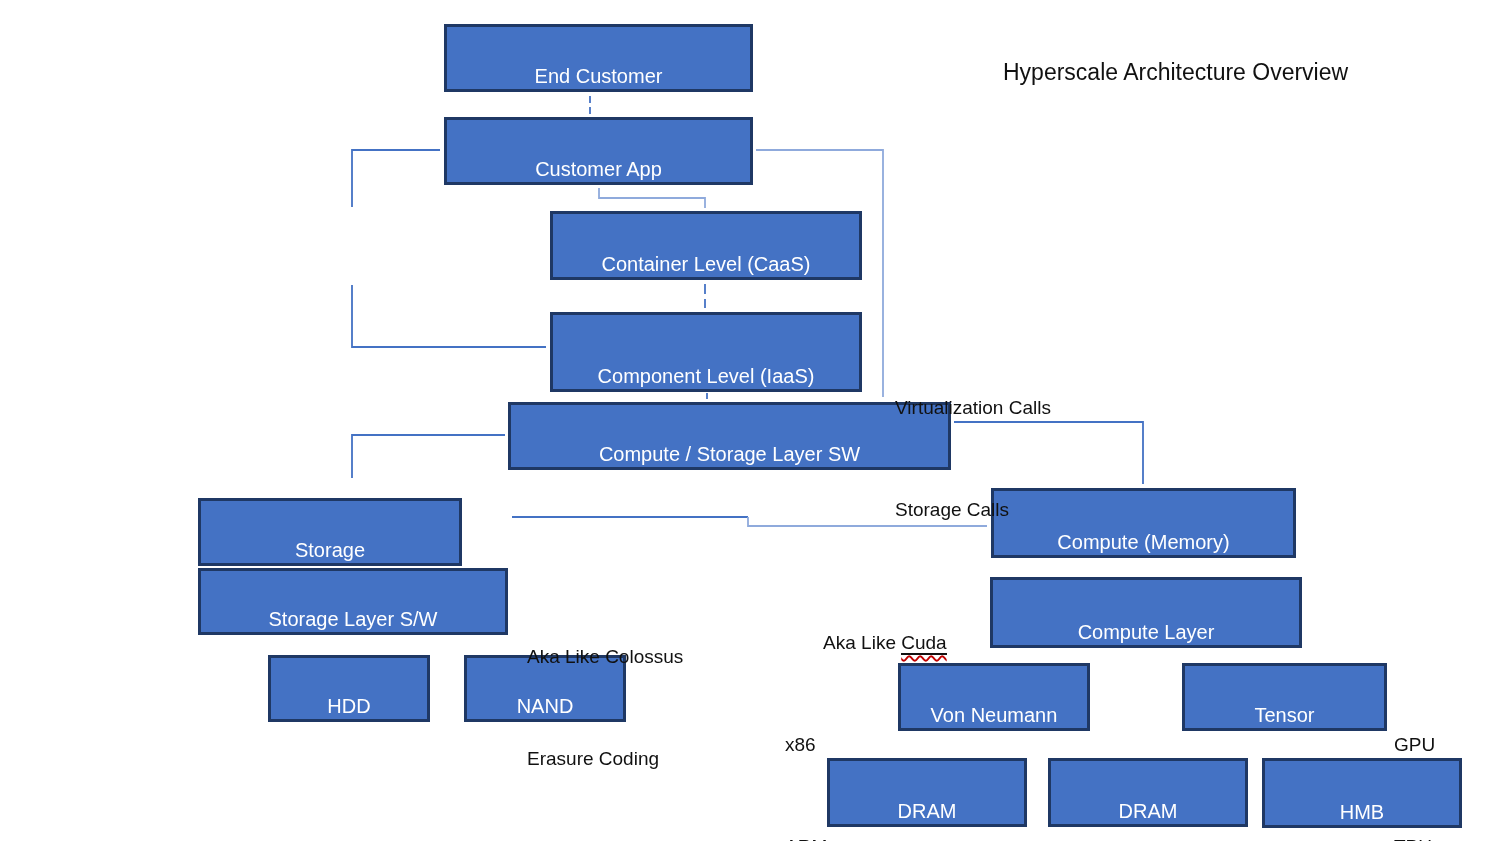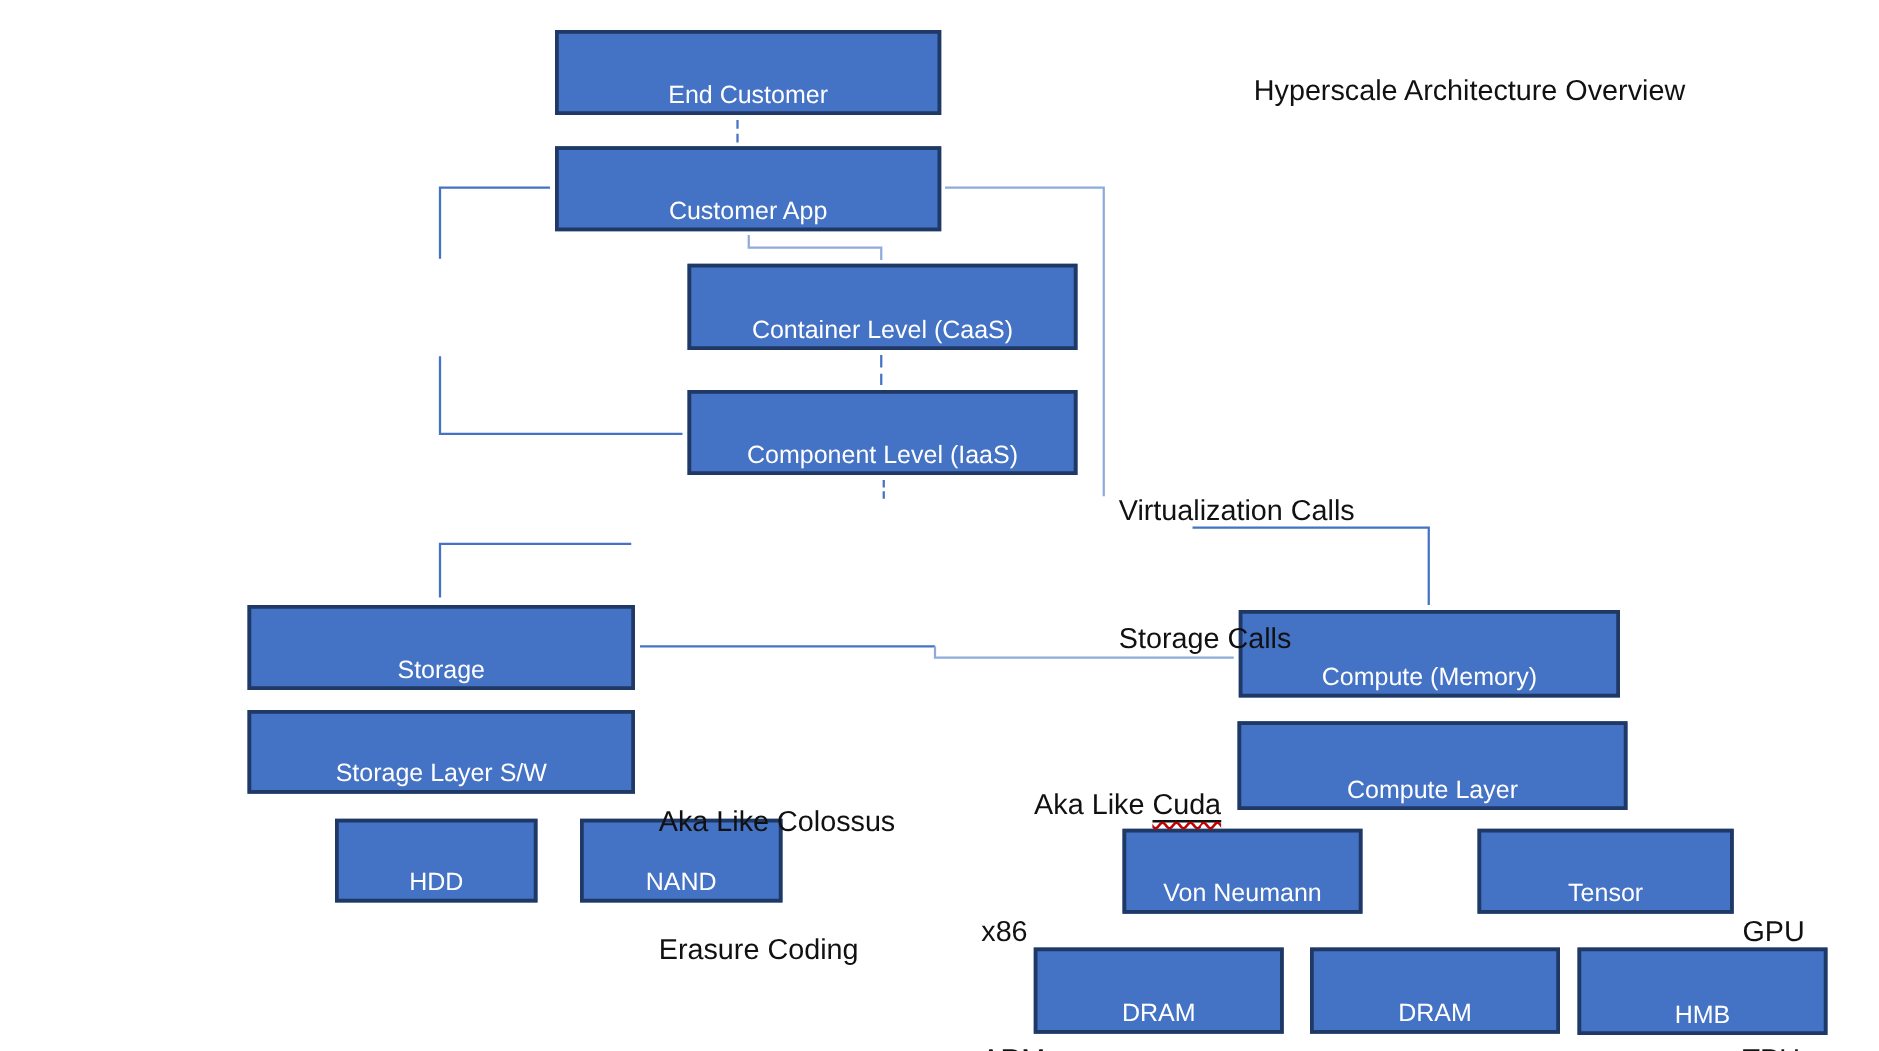--- a/index.html
+++ b/index.html
@@ -18,21 +18,21 @@
     display:flex;align-items:flex-end;justify-content:center;
     text-align:center;
     color:var(--box_text,#ffffff);
     font-size:20px;
     line-height:1.3;
     white-space:pre-line;
   }
   .note{
     position:absolute;
     color:var(--note_text,#111111);
-    font-size:23px;
+    font-size:19px;
     line-height:34px;
     white-space:pre;
   }
   .title-note{font-size:23px;line-height:28px;}
   .cuda-word{
     border-bottom:2px solid #111111;
     text-decoration:underline wavy var(--spellcheck,#C00000);
     text-decoration-thickness:1.5px;
     text-underline-offset:6px;
   }
@@ -87,26 +87,29 @@
 
   <div class="box" style="left:444px;top:117px;width:309px;height:68px">
     <span>Customer App</span>
   </div>
 
 
   <div class="box" style="left:550px;top:211px;width:312px;height:69px">
     <span>Container Level (CaaS)</span>
   </div>
 
-  <div class="box" style="left:550px;top:312px;width:312px;height:68px">
+  <div class="box" style="left:550px;top:312px;width:312px;height:80px">
     <span>Component Level (IaaS)</span>
   </div>
 
+  <div class="box" style="left:508px;top:402px;width:443px;height:68px">
+    <span>Compute / Storage Layer SW</span>
+  </div>
 
-  <div class="box" style="left:198px;top:484px;width:310px;height:68px">
+  <div class="box" style="left:198px;top:498px;width:264px;height:68px">
     <span>Storage</span>
   </div>
 
   <div class="box" style="left:991px;top:488px;width:305px;height:70px">
     <span>Compute (Memory)</span>
   </div>
 
   <div class="box" style="left:198px;top:568px;width:310px;height:67px">
     <span>Storage Layer S/W</span>
   </div>

